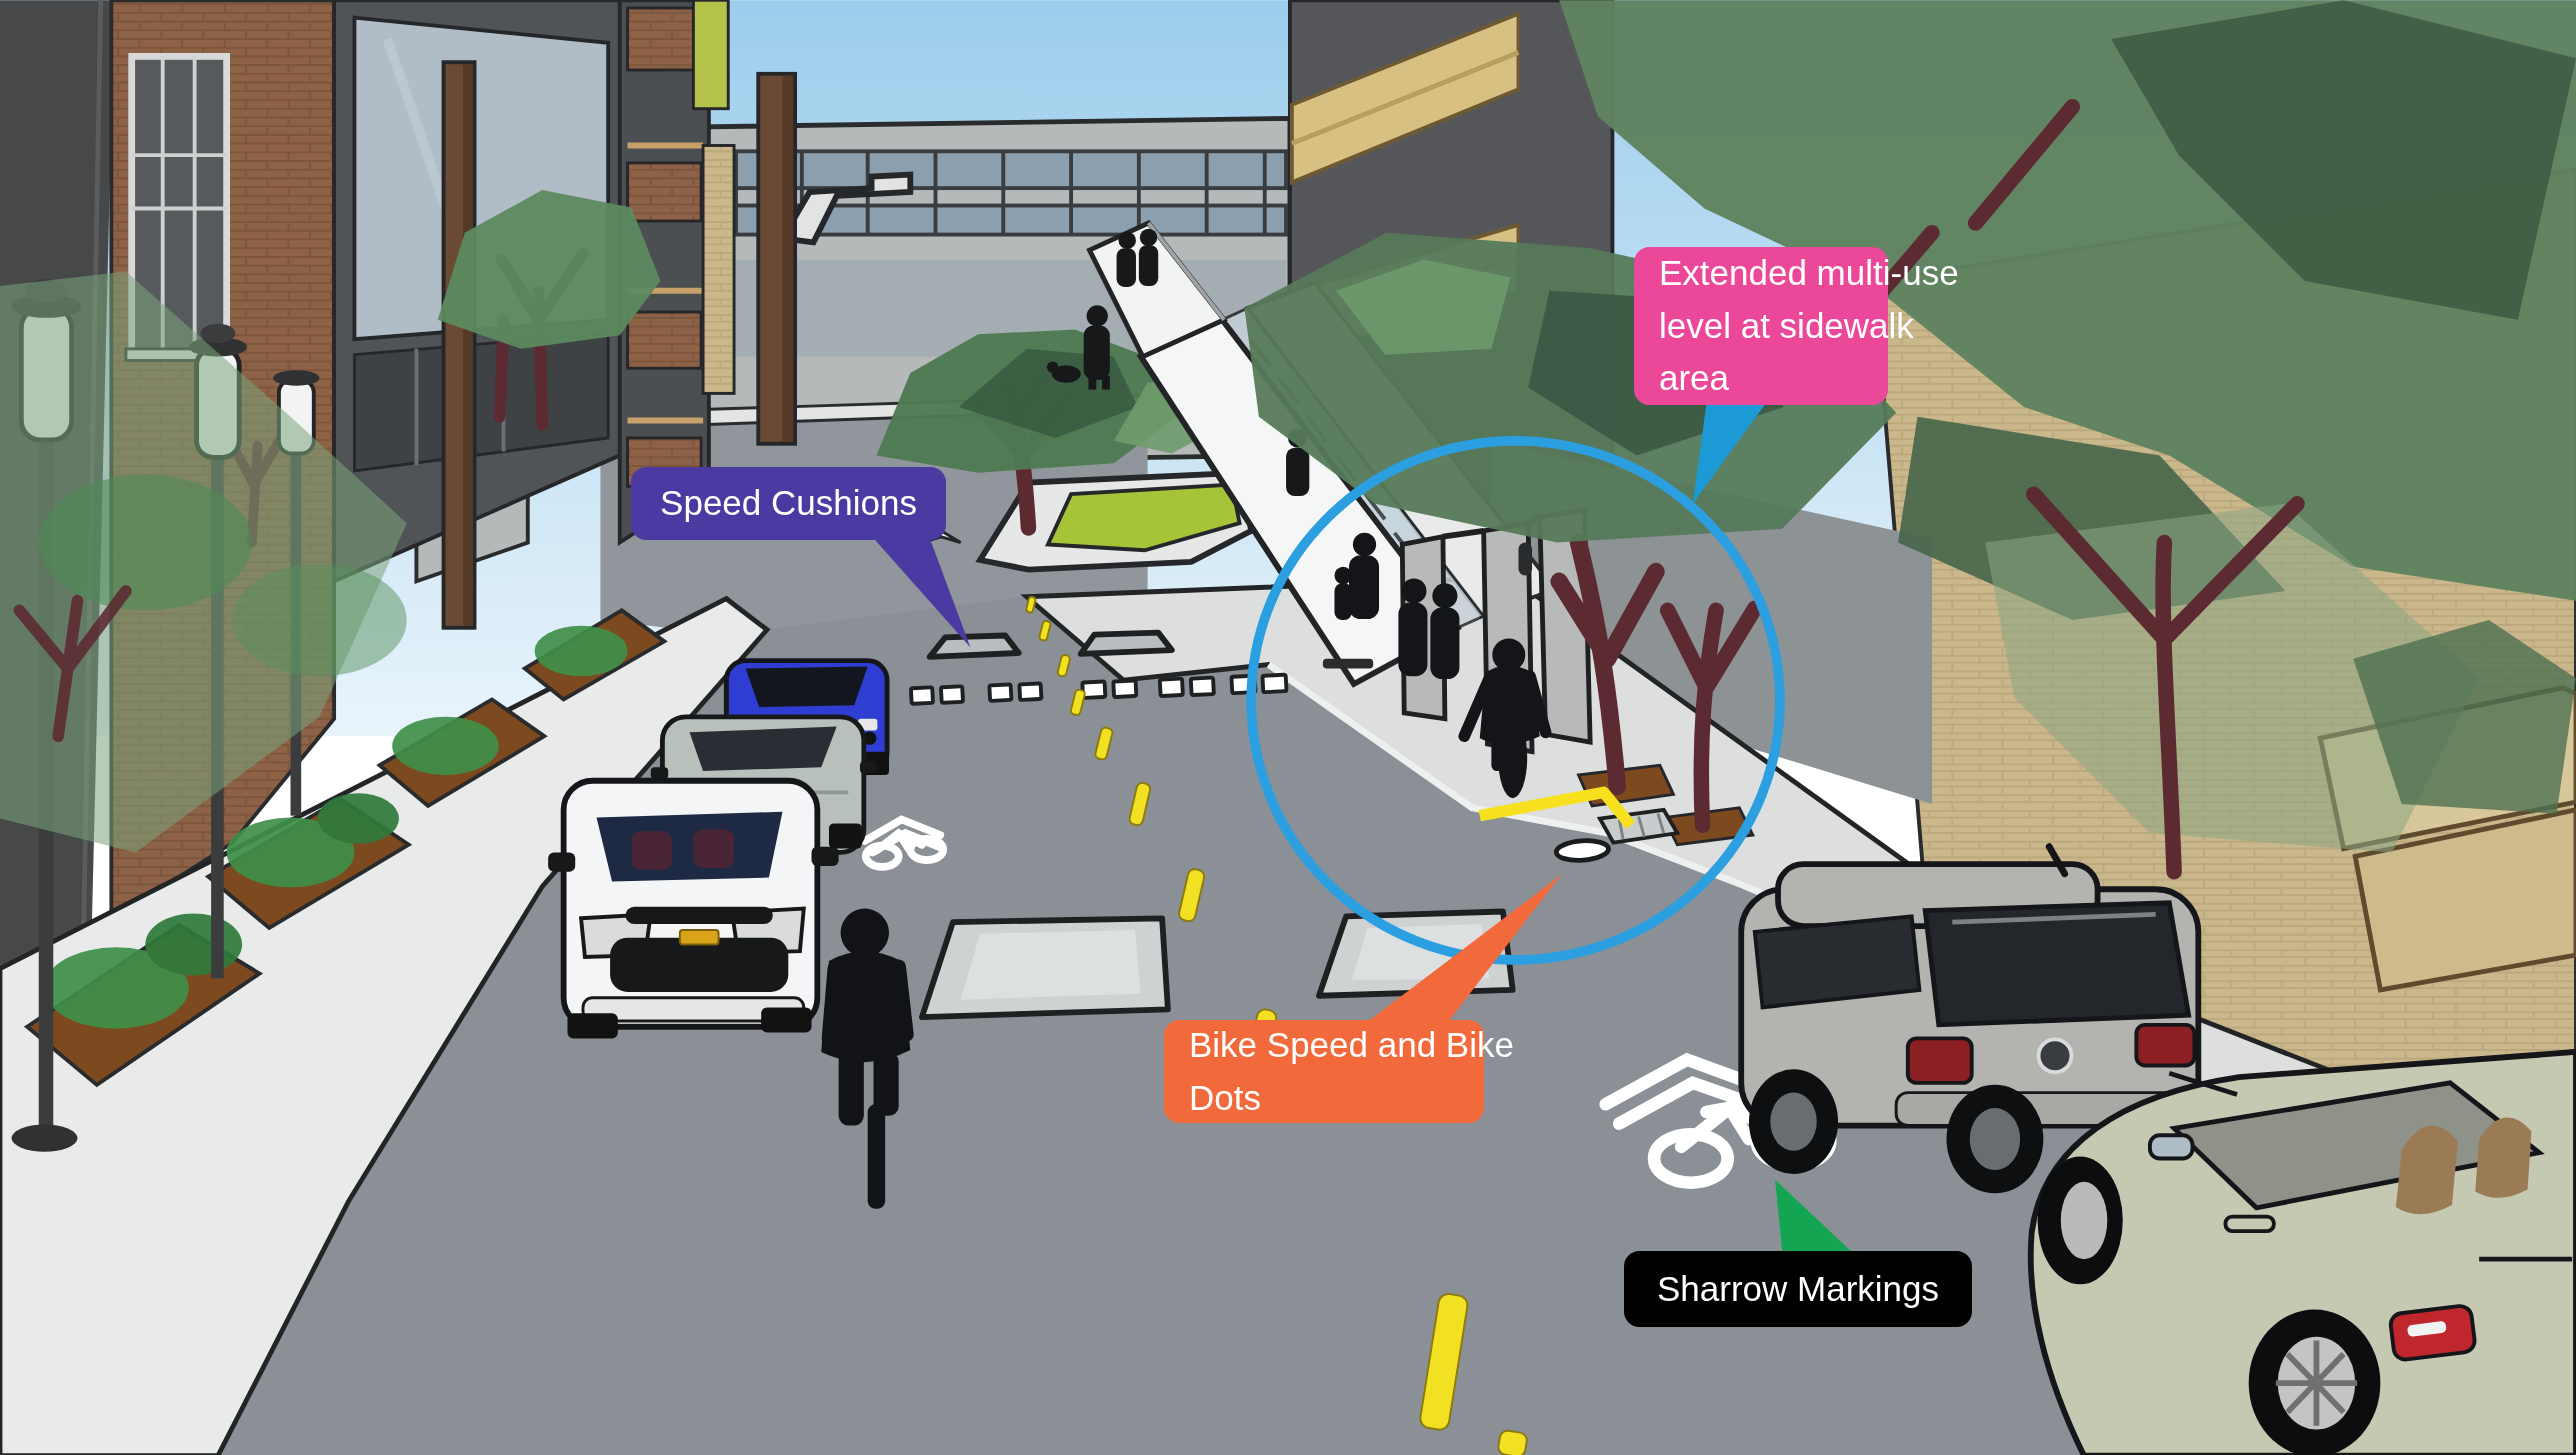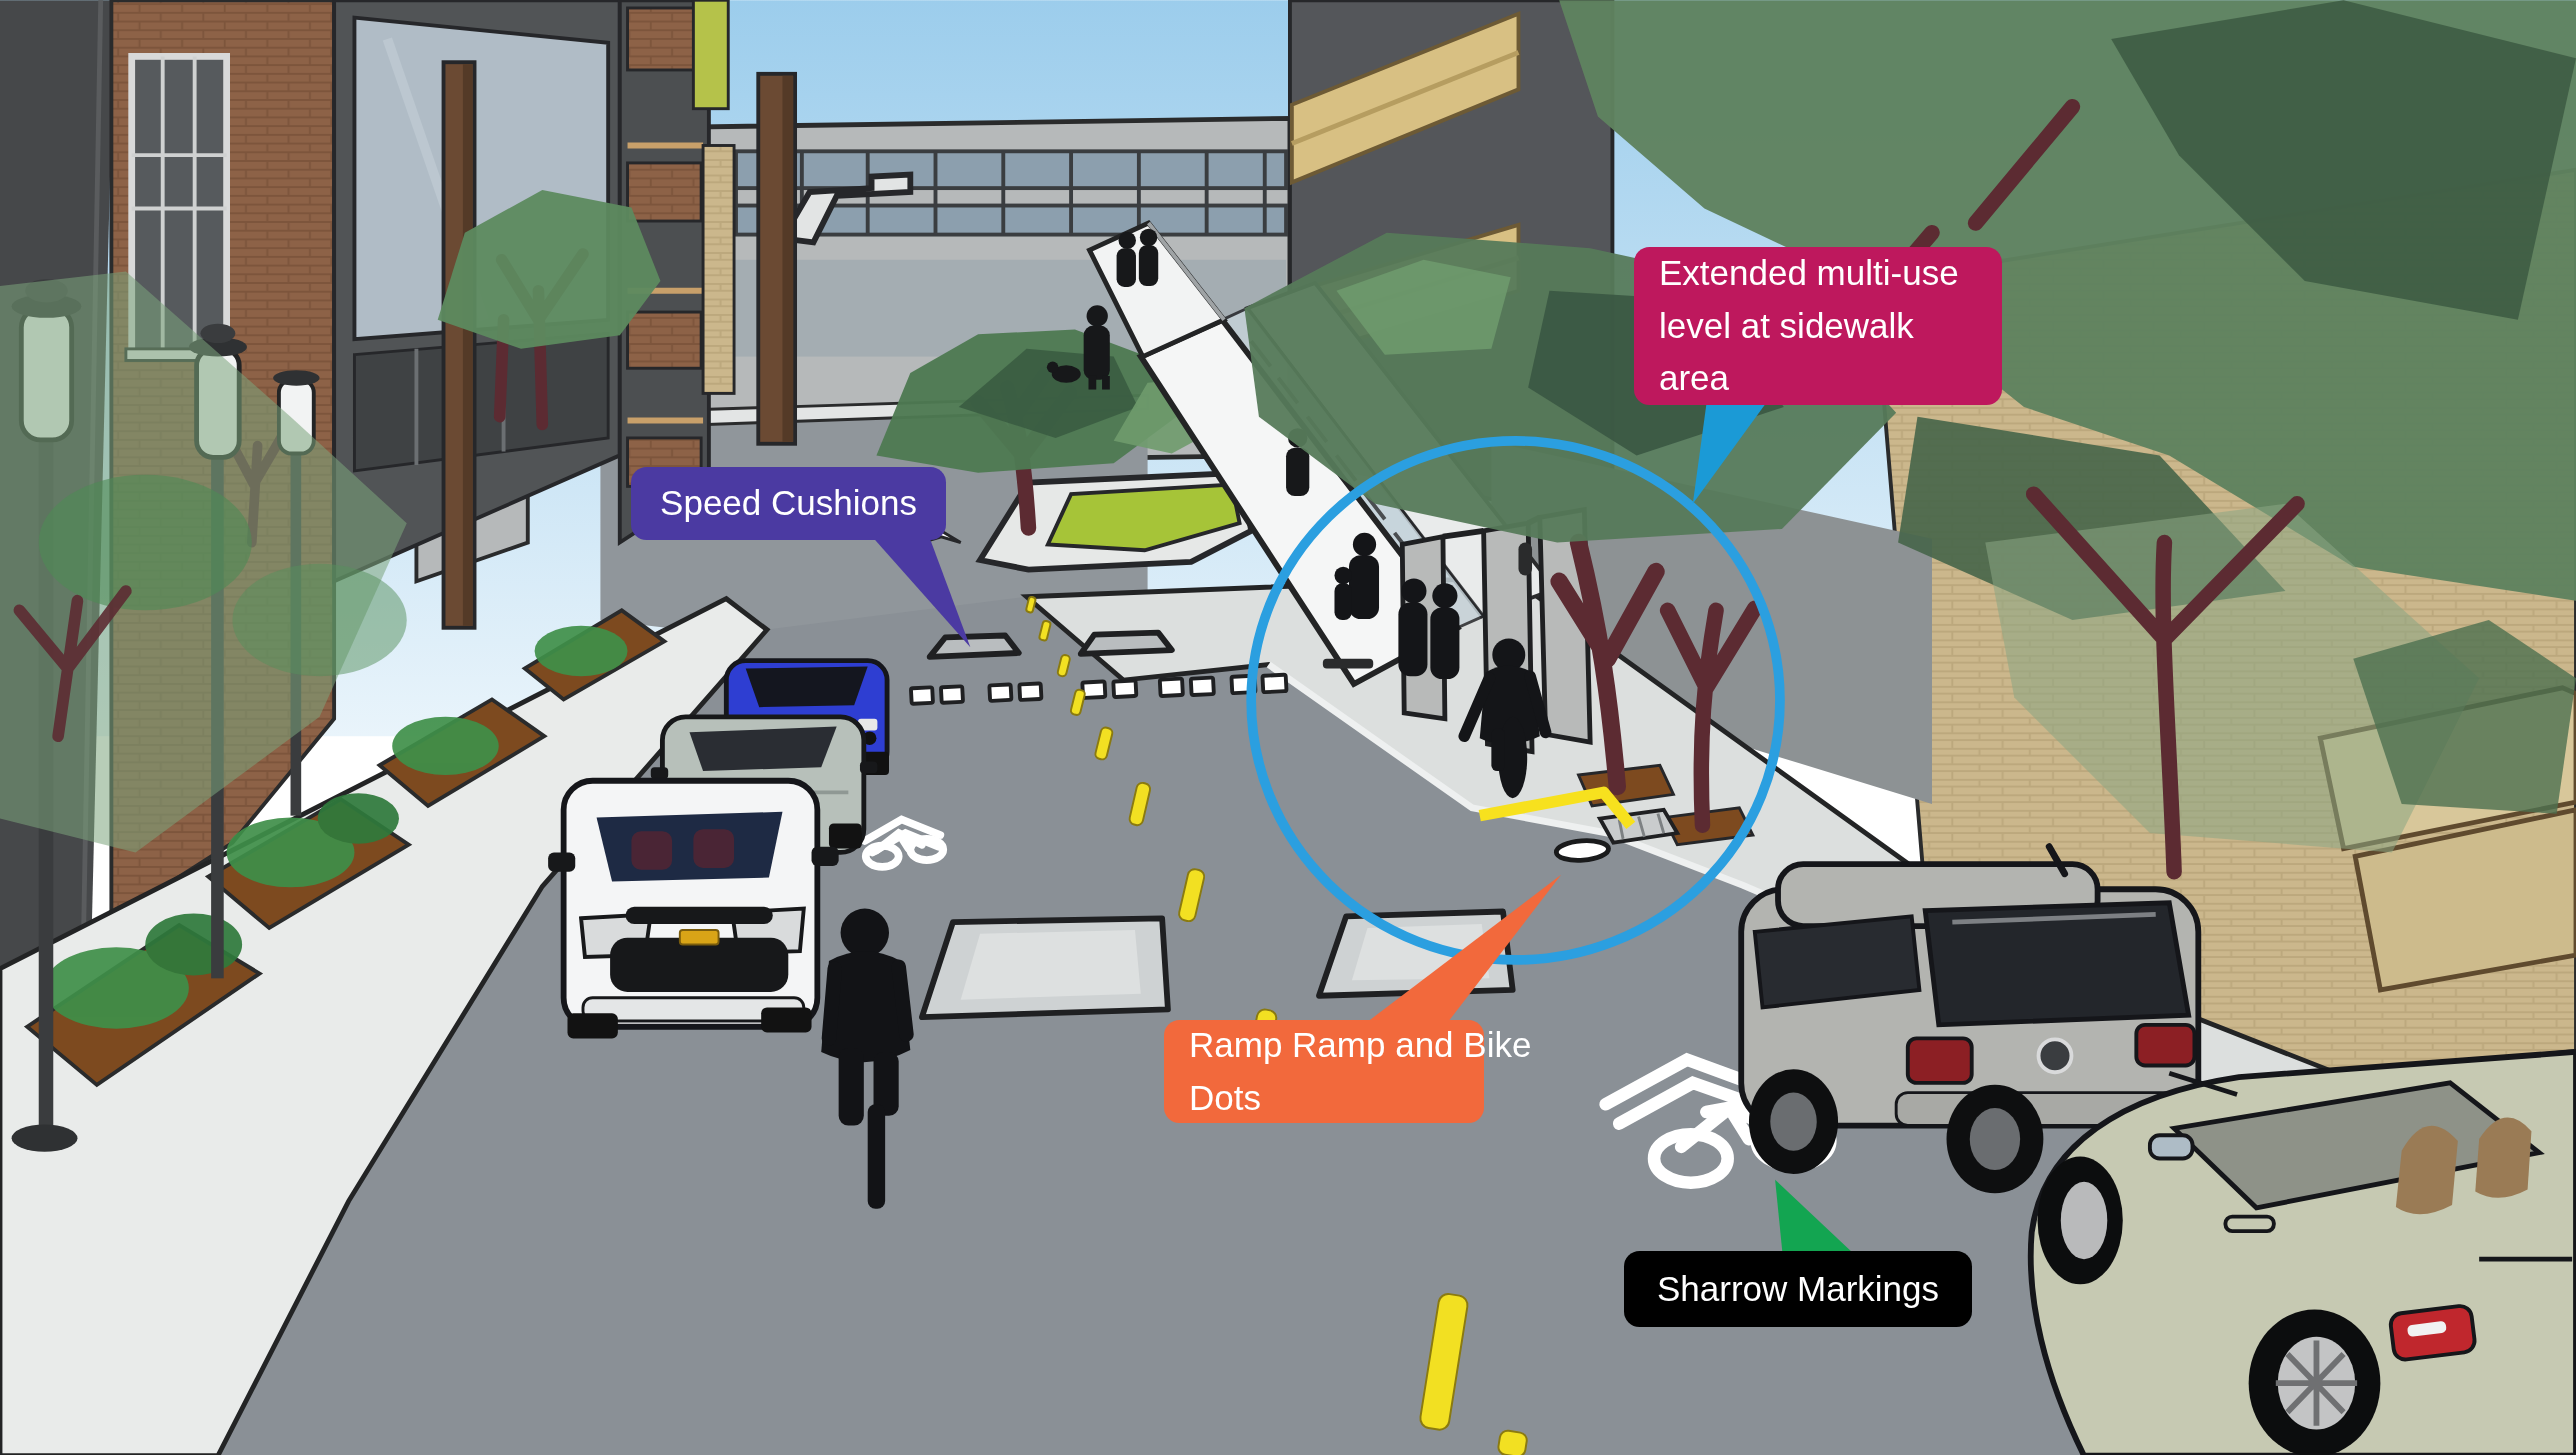--- a/index.html
+++ b/index.html
@@ -400,28 +400,28 @@
   <polygon points="897,550 958,550 1002,668" style="fill: rgb(75, 58, 162);"></polygon>
   <polygon points="1763,410 1828,410 1748,520" style="fill: rgb(27, 154, 214);"></polygon>
   <polygon points="1408,1058 1493,1058 1612,903" style="fill: rgb(242, 105, 60);"></polygon>
   <polygon points="1841,1298 1918,1298 1833,1218" style="fill: rgb(19, 165, 81);"></polygon>
 </svg>
 
 <div class="callout center" style="left: 631px; top: 467px; width: 315px; height: 73px; background-color: rgb(75, 58, 162); color: rgb(255, 255, 255);">
   <span class="ln">Speed Cushions</span>
 </div>
 
-<div class="callout left" style="left: 1634px; top: 247px; width: 368px; height: 158px; padding-left: 25px; background-color: #be185d; color: rgb(255, 255, 255);">
+<div class="callout left" style="left: 1634px; top: 247px; width: 254px; height: 158px; padding-left: 25px; background-color: #ec4899; color: rgb(255, 255, 255);">
   <span class="ln">Extended multi-use</span>
   <span class="ln">level at sidewalk</span>
   <span class="ln">area</span>
 </div>
 
 <div class="callout left" style="left: 1164px; top: 1020px; width: 320px; height: 103px; padding-left: 25px; background-color: rgb(242, 105, 60); color: rgb(255, 255, 255);">
-  <span class="ln">Ramp Ramp and Bike</span>
+  <span class="ln">Bike Speed and Bike</span>
   <span class="ln">Dots</span>
 </div>
 
 <div class="callout center" style="left: 1624px; top: 1251px; width: 348px; height: 76px; background-color: #000000; color: rgb(255, 255, 255);">
   <span class="ln">Sharrow Markings</span>
 </div>
 </div>
 
 
 </body></html>

